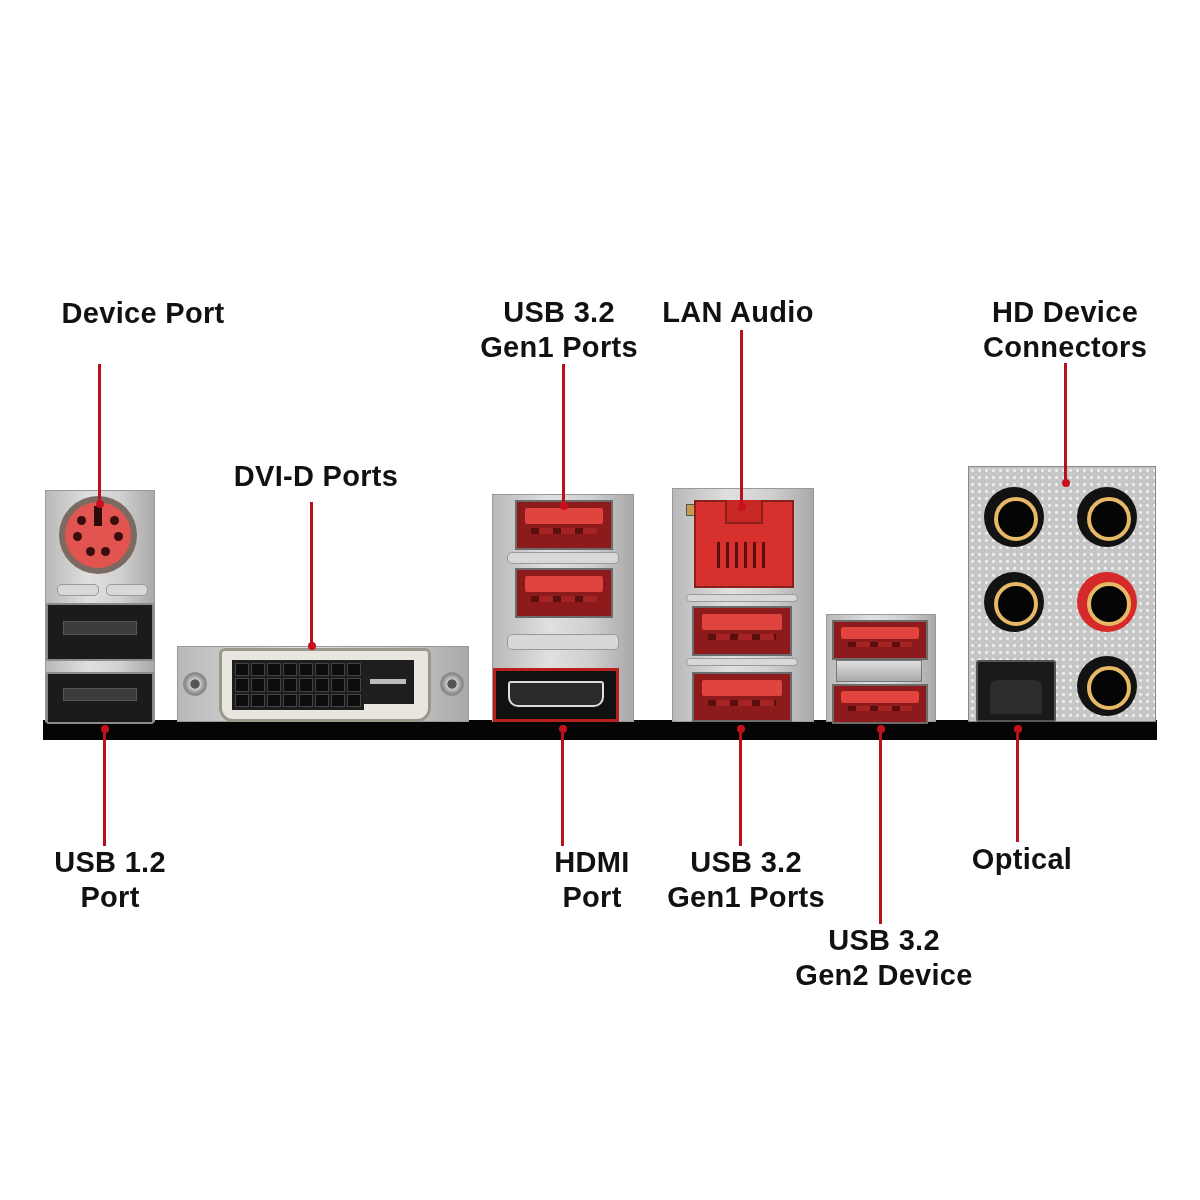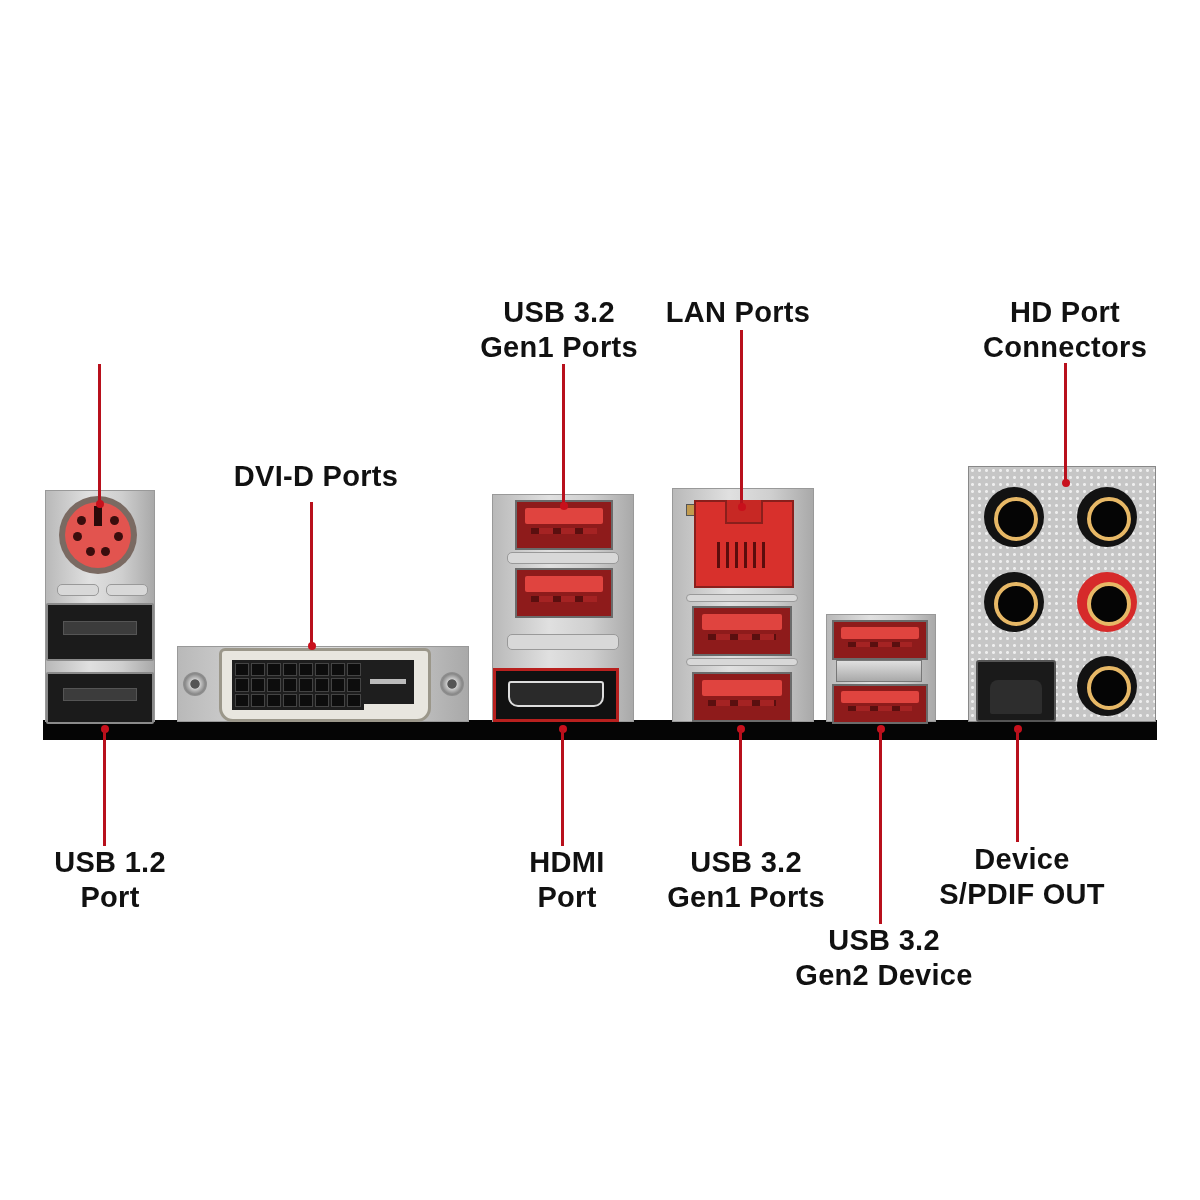--- a/index.html
+++ b/index.html
@@ -32,55 +32,55 @@
   .jack{position:absolute;width:60px;height:60px;border-radius:50%;background:#121212;}
   .jack .ring{position:absolute;left:10px;top:10px;width:36px;height:36px;border-radius:50%;border:4px solid #e7b866;background:#050505;}
   .jack.red{background:#d62a2a;}
   .optical{position:absolute;background:#1a1a1a;border:2px solid #555;border-radius:3px;}
   .optical .core{position:absolute;left:12px;right:12px;top:18px;bottom:6px;background:#2d2d2d;border-radius:8px 8px 2px 2px;}
 </style>
 </head>
 <body>
 
 <div class="label" style="left:143px;top:296px;">
+  <div>Device Port</div>
 </div>
 <div class="label" style="left:316px;top:459px;">
   <div>DVI-D Ports</div>
 </div>
 <div class="label" style="left:559px;top:295px;">
   <div>USB 3.2</div>
   <div>Gen1 Ports</div>
 </div>
 <div class="label" style="left:738px;top:295px;">
-  <div>LAN Ports</div>
+  <div>LAN Audio</div>
 </div>
 <div class="label" style="left:1065px;top:295px;">
-  <div>HD Port</div>
+  <div>HD Device</div>
   <div>Connectors</div>
 </div>
 
 <div class="label" style="left:110px;top:845px;">
   <div>USB 1.2</div>
   <div>Port</div>
 </div>
-<div class="label" style="left:567px;top:845px;">
+<div class="label" style="left:592px;top:845px;">
   <div>HDMI</div>
   <div>Port</div>
 </div>
 <div class="label" style="left:746px;top:845px;">
   <div>USB 3.2</div>
   <div>Gen1 Ports</div>
 </div>
 <div class="label" style="left:884px;top:923px;">
   <div>USB 3.2</div>
   <div>Gen2 Device</div>
 </div>
 <div class="label" style="left:1022px;top:842px;">
-  <div>Device</div>
-  <div>S/PDIF OUT</div>
+  <div>Optical</div>
 </div>
 
 <div class="baseplate"></div>
 
 <div class="metal" style="left:45px;top:490px;width:108px;height:230px;"></div>
 <div class="ps2" style="left:59px;top:496px;width:78px;height:78px;">
   <div class="inner">
     <div class="pin" style="left:12px;top:14px;"></div>
     <div class="pin" style="right:12px;top:14px;"></div>
     <div class="pin" style="left:8px;top:30px;"></div>

